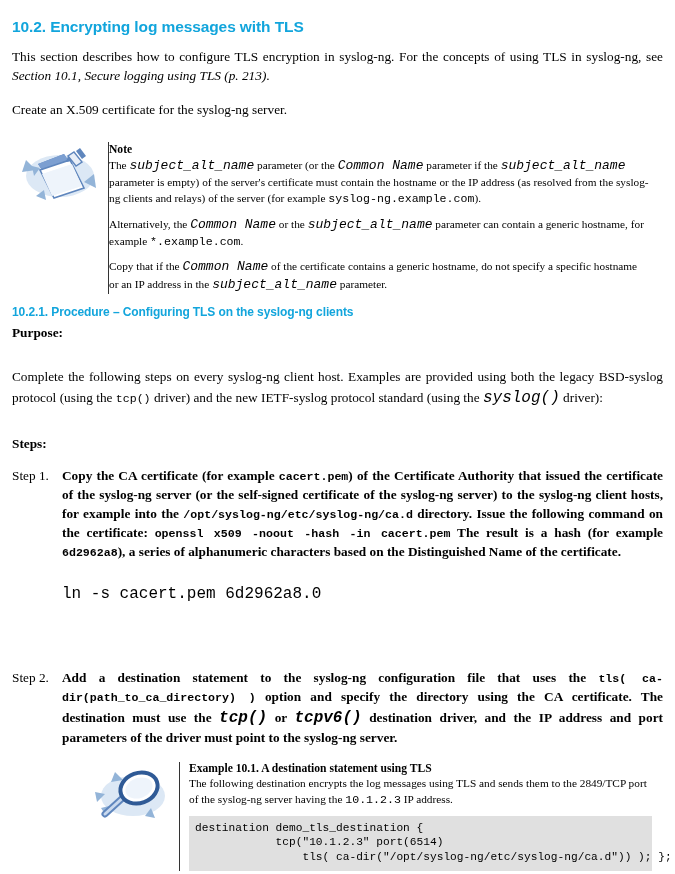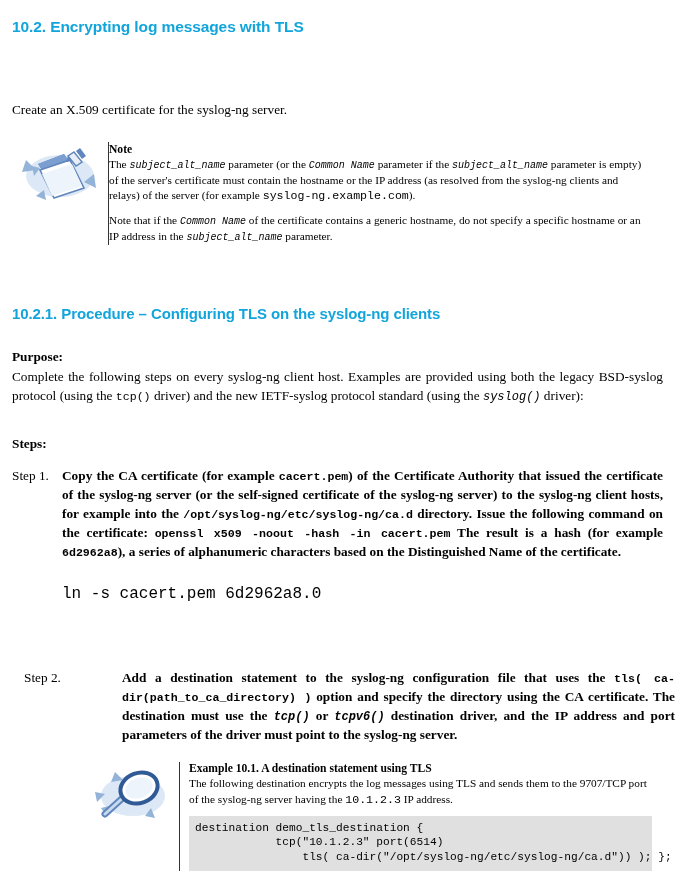--- a/index.html
+++ b/index.html
@@ -25,40 +25,40 @@
 
   
   h1.sect-title, h2.sect-title {
     font-family: "Liberation Sans", sans-serif;
     font-weight: bold;
     color: #12a5dc;
     margin: 0;
     letter-spacing: -0.1px;
   }
   h1.sect-title { font-size: 15.5px; }
-  h2.sect-title { font-size: 15px; }
+  h2.sect-title { font-size: 12px; }
 
   
   p.body {
     font-size: 13.3px;
     line-height: 1.42;
     margin: 0;
     text-align: justify;
   }
   p.body.left { text-align: left; }
   .bold { font-weight: bold; }
   .ital { font-style: italic; }
   code, .mono {
     font-family: "Liberation Mono", monospace;
     font-size: 11.6px;
     white-space: pre-wrap;
   }
   .mono-ital {
     font-family: "Liberation Mono", monospace;
-    font-size: 12px;
+    font-size: 16px;
     font-style: italic;
   }
 
   
   .abs { position: absolute; }
 
   
   .admon {
     position: absolute;
     display: flex;
@@ -82,21 +82,21 @@
     line-height: 1.3;
     margin: 0 0 0 0;
   }
   .admon-p {
     font-size: 11.3px;
     line-height: 1.38;
     margin: 0;
     text-align: left;
   }
   .admon-p + .admon-p { margin-top: 9px; }
-  .admon-p .mono-ital { font-size: 10px; }
+  .admon-p .mono-ital { font-size: 13px; }
 
   
   .example-body {
     border-left: 1.6px solid #333333;
     padding-left: 9px;
   }
   .example-title {
     font-weight: bold;
     font-size: 11.6px;
     margin: 0 0 1px 0;
@@ -144,20 +144,23 @@
 
   .gap { height: 11px; }
 </style>
 </head>
 <body>
 
 <div class="page">
 
   <h1 class="sect-title abs" style="left:12px; top:18px; width:640px;">10.2. Encrypting log messages with TLS</h1>
 
+  <p class="body abs" style="left:12px; top:48px; width:651px;">
+    <span>This section describes how to configure TLS encryption in syslog-ng. For the concepts of using TLS in syslog-ng, see </span><span class="ital">Section 10.1, Secure logging using TLS (p. 213)</span><span>.</span>
+  </p>
 
   <p class="body left abs" style="left:12px; top:101px; width:651px;">Create an X.509 certificate for the syslog-ng server.</p>
 
   <div class="admon" style="left:12px; top:142px; width:651px;">
 
     <div class="admon-icon">
       <svg width="88" height="60" viewBox="0 0 88 60">
         <ellipse cx="44" cy="32" rx="34" ry="21" fill="#dce8f5"></ellipse>
         <g fill="#93b4d8">
           <polygon points="10,16 20,26 6,28"></polygon>
@@ -175,49 +178,52 @@
       </svg>
     </div>
 
     <div class="admon-body" style="width:540px;">
       <div class="admon-title">Note</div>
 
       <p class="admon-p">
         <span>The </span><span class="mono-ital">subject_alt_name</span><span> parameter (or the </span><span class="mono-ital">Common  Name</span><span> parameter if the </span><span class="mono-ital">subject_alt_name</span><span> parameter is empty) of the server's certificate must contain the hostname or the IP address (as resolved from the syslog-ng clients and relays) of the server (for example </span><span class="mono">syslog-ng.example.com</span><span>).</span>
       </p>
 
-
       <p class="admon-p">
-        <span>Note that if the </span><span class="mono-ital">Common  Name</span><span> of the certificate contains a generic hostname, do not specify a specific hostname or an IP address in the </span><span class="mono-ital">subject_alt_name</span><span> parameter.</span>
+        <span>Alternatively, the </span><span class="mono-ital">Common  Name</span><span> or the </span><span class="mono-ital">subject_alt_name</span><span> parameter can contain a generic hostname, for example </span><span class="mono">*.example.com</span><span>.</span>
+      </p>
+
+      <p class="admon-p">
+        <span>Copy that if the </span><span class="mono-ital">Common  Name</span><span> of the certificate contains a generic hostname, do not specify a specific hostname or an IP address in the </span><span class="mono-ital">subject_alt_name</span><span> parameter.</span>
       </p>
     </div>
   </div>
 
   <h2 class="sect-title abs" style="left:12px; top:305px; width:651px;">10.2.1. Procedure – Configuring TLS on the syslog-ng clients</h2>
 
-  <p class="body left abs bold" style="left:12px; top:348px; width:651px;">Purpose:</p>
+  <p class="body left abs bold" style="left:12px; top:324px; width:651px;">Purpose:</p>
 
   <p class="body abs" style="left:12px; top:368px; width:651px;">
     <span>Complete the following steps on every syslog-ng client host. Examples are provided using both the legacy BSD-syslog protocol (using the </span><span class="mono">tcp()</span><span> driver) and the new IETF-syslog protocol standard (using the </span><span class="mono-ital">syslog()</span><span> driver):</span>
   </p>
 
   <p class="body left abs bold" style="left:12px; top:435px; width:651px;">Steps:</p>
 
   <div class="step" style="left:12px; top:467px; width:651px;">
     <div class="step-label">Step 1.</div>
     <div class="step-content">
       <p class="body">
         <span>Copy the CA certificate (for example </span><span class="mono">cacert.pem</span><span>) of the Certificate Authority that issued the certificate of the syslog-ng server (or the self-signed certificate of the syslog-ng server) to the syslog-ng client hosts, for example into the </span><span class="mono">/opt/syslog-ng/etc/syslog-ng/ca.d</span><span> directory. Issue the following command on the certificate: </span><span class="mono">openssl x509 -noout -hash -in cacert.pem</span><span> The result is a hash (for example </span><span class="mono">6d2962a8</span><span>), a series of alphanumeric characters based on the Distinguished Name of the certificate.</span>
       </p>
       <div class="gap"></div>
       <pre class="inline-cmd">ln -s cacert.pem 6d2962a8.0</pre>
     </div>
   </div>
 
-  <div class="step" style="left:24px; top:669px; width:651px;gap:48px;">
+  <div class="step" style="left:12px; top:669px; width:651px;">
     <div class="step-label">Step 2.</div>
     <div class="step-content">
       <p class="body">
         <span>Add a destination statement to the syslog-ng configuration file that uses the </span><span class="mono">tls( ca-dir(path_to_ca_directory) )</span><span> option and specify the directory using the CA certificate. The destination must use the </span><span class="mono-ital">tcp()</span><span> or </span><span class="mono-ital">tcpv6()</span><span> destination driver, and the IP address and port parameters of the driver must point to the syslog-ng server.</span>
       </p>
     </div>
   </div>
 
   <div class="admon" style="left:83px; top:762px; width:575px;">
 
@@ -233,21 +239,21 @@
         <line x1="18" y1="50" x2="40" y2="30" stroke="#5f86bd" stroke-width="7" stroke-linecap="round"></line>
         <line x1="18" y1="50" x2="40" y2="30" stroke="#c9d9ee" stroke-width="3" stroke-linecap="round"></line>
         <ellipse cx="52" cy="24" rx="19" ry="15" transform="rotate(-20 52 24)" fill="#ffffff" stroke="#2f5a96" stroke-width="4"></ellipse>
         <ellipse cx="52" cy="24" rx="14" ry="10" transform="rotate(-20 52 24)" fill="#eef4fb"></ellipse>
       </svg>
     </div>
 
     <div class="example-body" style="width:463px;">
       <div class="example-title">Example 10.1. A destination statement using TLS</div>
       <p class="example-desc">
-        <span>The following destination encrypts the log messages using TLS and sends them to the 9707/TCP port of the syslog-ng server having the </span><span class="mono">10.1.2.3</span><span> IP address.</span>
+        <span>The following destination encrypts the log messages using TLS and sends them to the 2849/TCP port of the syslog-ng server having the </span><span class="mono">10.1.2.3</span><span> IP address.</span>
       </p>
       <pre class="codeblock">destination demo_tls_destination {
             tcp("10.1.2.3" port(6514)
                 tls( ca-dir("/opt/syslog-ng/etc/syslog-ng/ca.d")) ); };</pre>
     </div>
   </div>
 
 </div>
 
 </body></html>

